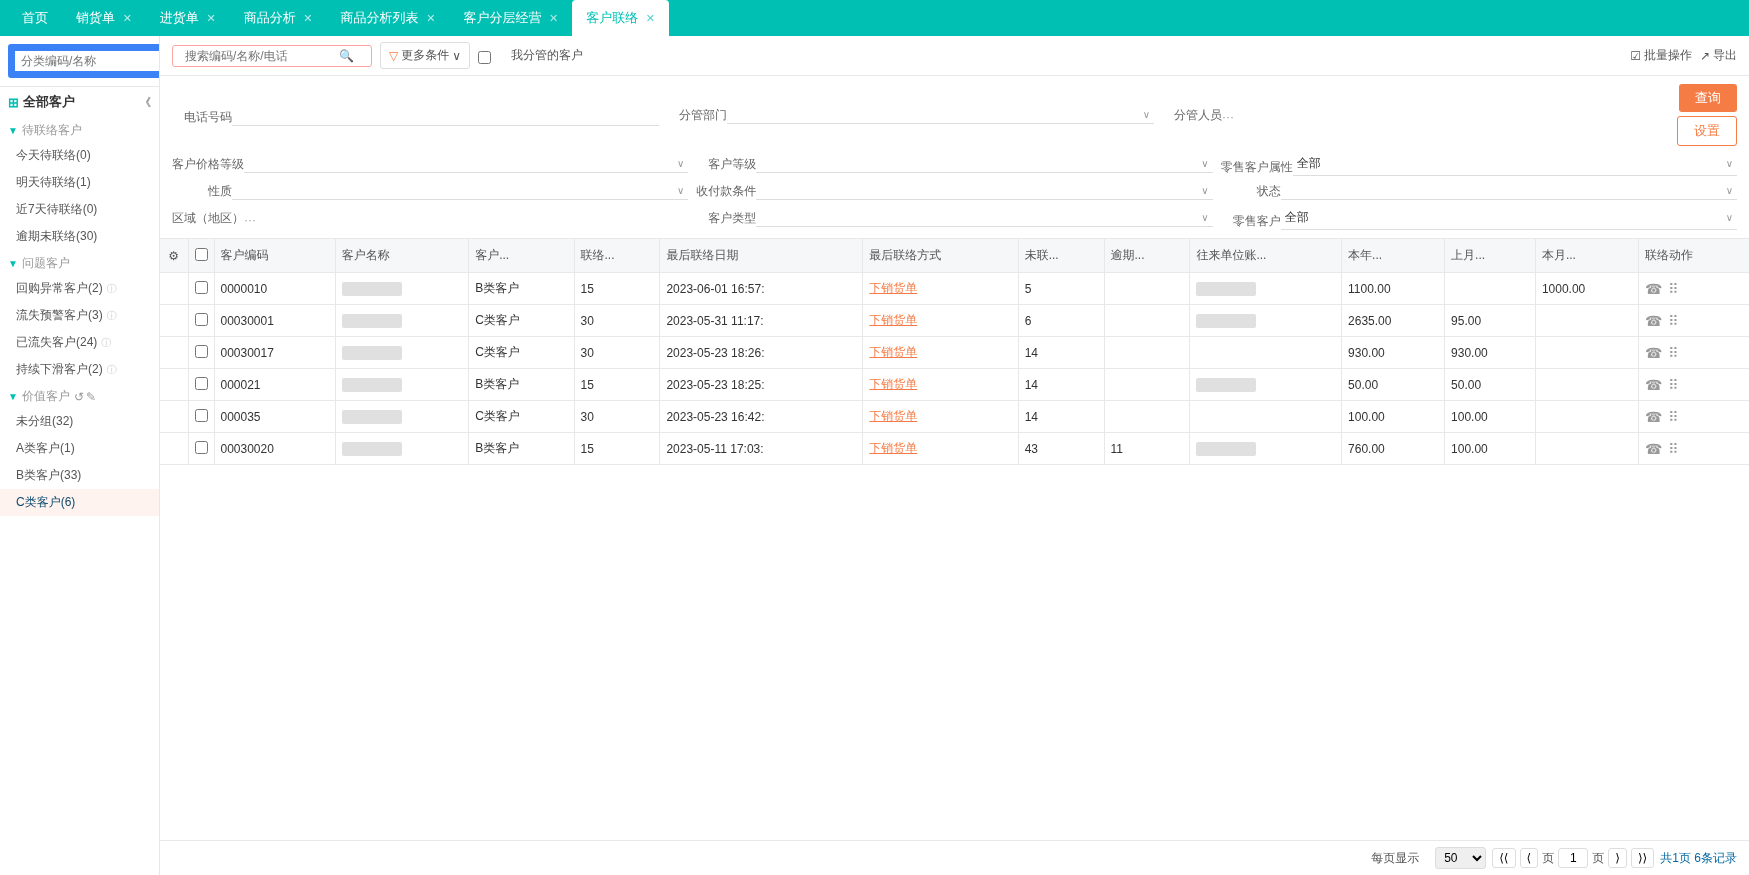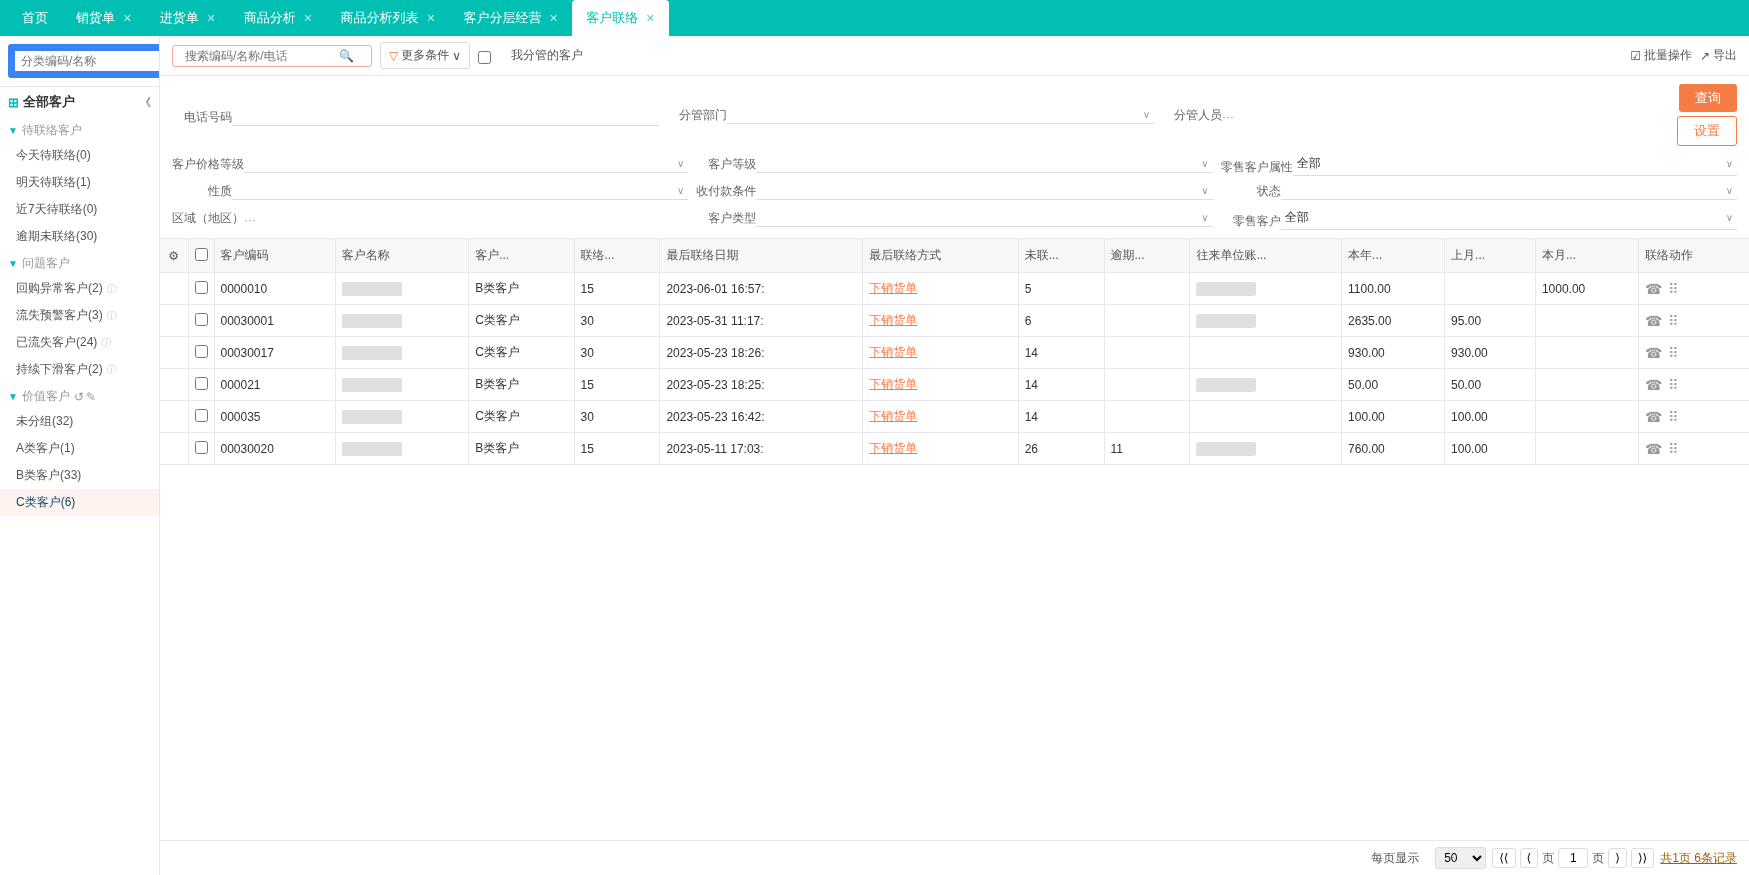--- a/index.html
+++ b/index.html
@@ -70,21 +70,21 @@
     .action-icons { display: flex; gap: 6px; align-items: center; }
     .action-icon { color: #999; cursor: pointer; font-size: 14px; }
 
     
     .footer { background: #fff; border-top: 1px solid #e8e8e8; padding: 6px 12px; display: flex; align-items: center; justify-content: flex-end; gap: 6px; font-size: 12px; color: #555; }
     .footer-page-size { display: flex; align-items: center; gap: 16px; }
     .footer-page-size select { border: 1px solid #ddd; border-radius: 3px; padding: 2px 4px; font-size: 12px; }
     .footer-nav { display: flex; align-items: center; gap: 4px; }
     .footer-nav button { border: 1px solid #ddd; background: #fff; border-radius: 3px; padding: 2px 6px; cursor: pointer; font-size: 12px; }
     .footer-nav .page-input { width: 30px; border: 1px solid #ddd; border-radius: 3px; padding: 2px 4px; text-align: center; font-size: 12px; }
-    .page-info { color: #a16207; text-decoration: underline; }
+    .page-info { color: #0369a1; }
 
     
     ::-webkit-scrollbar { width: 6px; height: 6px; }
     ::-webkit-scrollbar-thumb { background: #ccc; border-radius: 3px; }
     ::-webkit-scrollbar-track { background: #f5f5f5; }
   </style>
 </head>
 <body>
 
 <div class="top-nav">
@@ -438,21 +438,21 @@
   </tr>
             <tr>
     <td></td>
     <td class="col-checkbox"><input type="checkbox" style=""></td>
     <td>00030020</td>
     <td><span class="blurred">&nbsp;&nbsp;&nbsp;&nbsp;&nbsp;&nbsp;&nbsp;&nbsp;</span></td>
     <td>B类客户</td>
     <td>15</td>
     <td>2023-05-11 17:03:</td>
     <td><span class="link-text">下销货单</span></td>
-    <td>26</td>
+    <td>43</td>
     <td>11</td>
     <td><span class="blurred">&nbsp;&nbsp;&nbsp;&nbsp;&nbsp;&nbsp;&nbsp;&nbsp;</span></td>
     <td>760.00</td>
     <td>100.00</td>
     <td></td>
     <td>
       <div class="action-icons">
         <span class="action-icon" title="联络">☎</span>
         <span class="action-icon" title="更多">⠿</span>
       </div>

